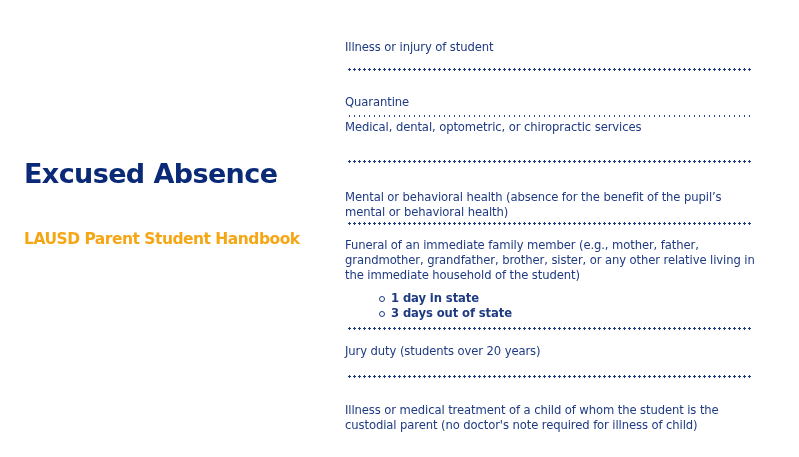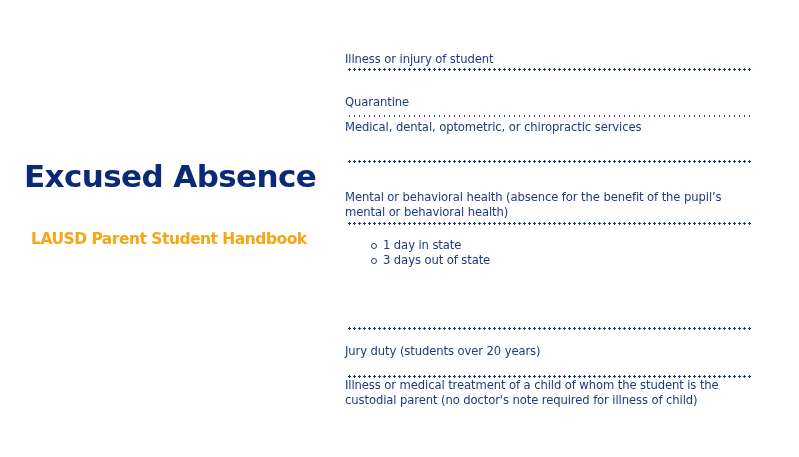--- a/index.html
+++ b/index.html
@@ -3,33 +3,33 @@
   <meta charset="utf-8">
   <style>
     html, body { margin: 0; padding: 0; }
     body {
       width: 799px; height: 457px; background: #ffffff; position: relative; overflow: hidden;
       font-family: "DejaVu Sans", "Liberation Sans", sans-serif;
     }
     .title {
       position: absolute; left: 24px; top: 158px;
       font-family: "DejaVu Sans", sans-serif; font-weight: bold;
-      font-size: 31px; color: #0a2a78; letter-spacing: -0.6px; margin: 0; white-space: nowrap;
+      font-size: 27px; color: #0a2a78; letter-spacing: -0.6px; margin: 0; white-space: nowrap;
     }
     .subtitle {
-      position: absolute; left: 31px; top: 230px;
+      position: absolute; left: 24px; top: 230px;
       font-family: "DejaVu Sans", sans-serif; font-weight: bold;
       font-size: 15.5px; color: #f5a614; letter-spacing: -0.5px; margin: 0; white-space: nowrap;
     }
     .list { position: absolute; left: 345px; top: 0; width: 410px; }
     .item {
       position: absolute; left: 0; width: 410px;
       font-size: 11.6px; line-height: 15px; color: #1e3a82; letter-spacing: -0.1px;
     }
-    .item ul { margin: 0; padding: 0 0 0 38px; list-style: none; }
+    .item ul { margin: 8px; padding: 0 0 0 38px; list-style: none; font-weight: bold; }
     .item li { position: relative; }
     .item li::before {
       content: ""; position: absolute; left: -12px; top: 5px; width: 4px; height: 4px;
       border: 1px solid #1e3a82; border-radius: 50%;
     }
     .divider {
       position: absolute; left: 2px; width: 405px; height: 3px;
       background-image: radial-gradient(circle, #1e3a82 1.2px, transparent 1.4px);
       background-size: 5px 3px; background-repeat: repeat-x;
     }
@@ -39,37 +39,38 @@
       background-size: 5px 2px;
     }
   </style>
 </head>
 <body>
 
 <h1 class="title">Excused Absence</h1>
 <h2 class="subtitle">LAUSD Parent Student Handbook</h2>
 
 <div class="list">
-  <div class="item" style="top:52px">Illness or injury of student</div>
+  <div class="item" style="top:40px">Illness or injury of student</div>
   <div class="divider" style="top:68px"></div>
 
   <div class="item" style="top:95px">Quarantine</div>
   <div class="divider thin" style="top:115px"></div>
 
   <div class="item" style="top:120px">Medical, dental, optometric, or chiropractic services</div>
   <div class="divider" style="top:160px"></div>
 
   <div class="item" style="top:190px">Mental or behavioral health (absence for the benefit of the pupil’s mental or behavioral health)</div>
   <div class="divider" style="top:222px"></div>
 
   <div class="item" style="top:238px">
+    <div>Funeral of an immediate family member (e.g., mother, father, grandmother, grandfather, brother, sister, or any other relative living in the immediate household of the student)</div>
     <ul>
       <li>1 day in state</li>
       <li>3 days out of state</li>
     </ul>
   </div>
   <div class="divider" style="top:327px"></div>
 
   <div class="item" style="top:344px">Jury duty (students over 20 years)</div>
   <div class="divider" style="top:375px"></div>
 
-  <div class="item" style="top:378px">Illness or medical treatment of a child of whom the student is the custodial parent (no doctor's note required for illness of child)</div>
+  <div class="item" style="top:403px">Illness or medical treatment of a child of whom the student is the custodial parent (no doctor's note required for illness of child)</div>
 </div>
 
 </body></html>

